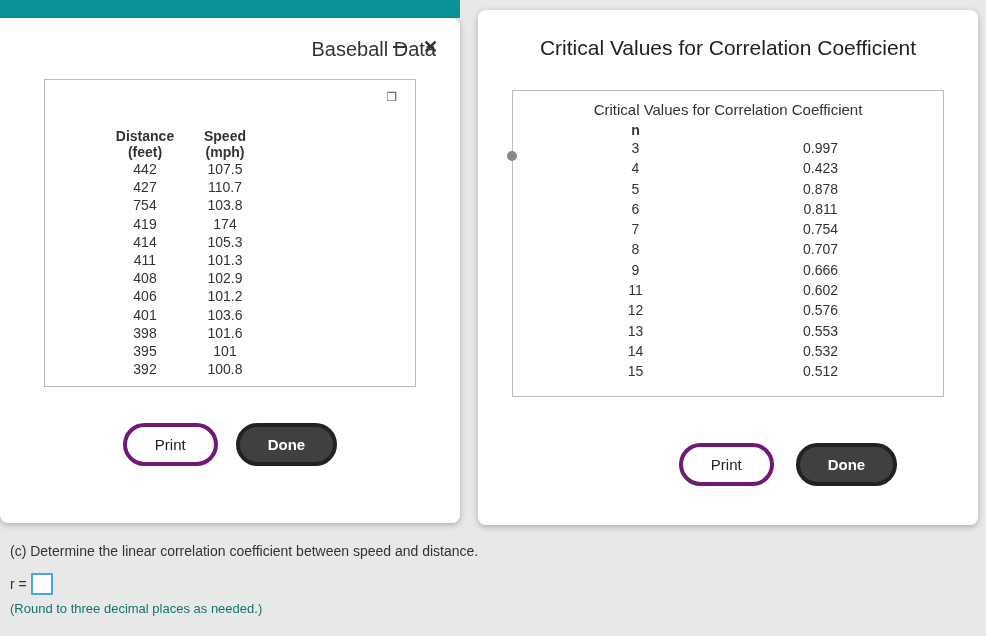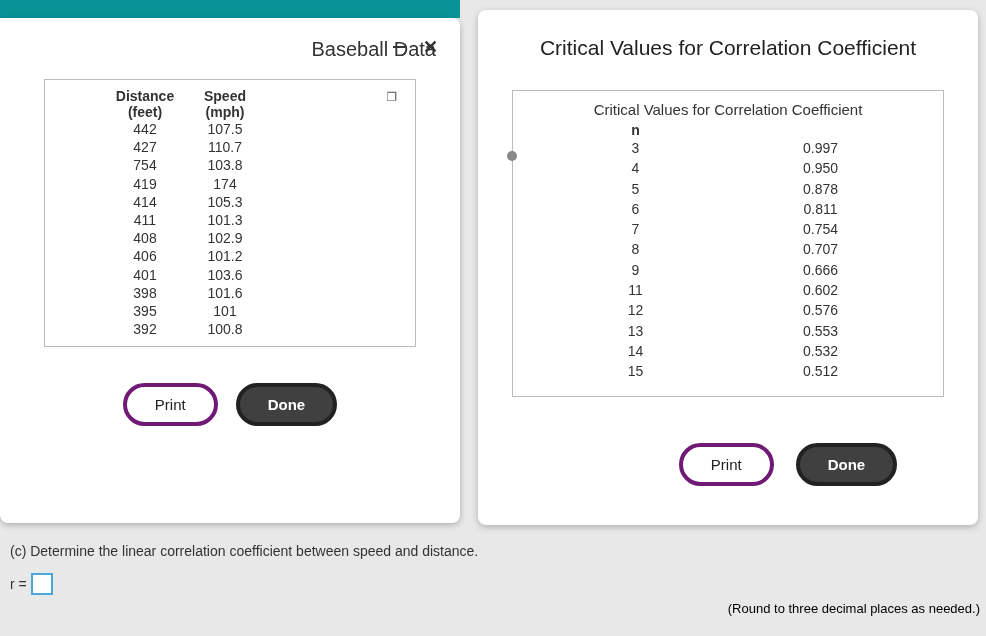--- a/index.html
+++ b/index.html
@@ -82,21 +82,21 @@
     }
     .data-header {
       display: flex;
       position: relative;
     }
     .col {
       text-align: center;
     }
     .col-dist { width: 80px; }
     .col-speed { width: 80px; }
-    .data-header .col { font-weight: bold; }
+    .data-header .col { font-weight: bold; margin-top: 40px; }
     .sub { font-weight: bold; font-size: 14px; }
     .data-row { display: flex; line-height: 1.3; }
     .copy-icon {
       position: absolute;
       right: -22px;
       top: 2px;
       font-size: 12px;
       color: #555;
     }
     .cv-frame {
@@ -152,35 +152,35 @@
       background: #fff;
       color: #222;
     }
     .btn-done {
       background: #404040;
       color: #fff;
       border-color: #222;
       font-weight: bold;
     }
     .question-area {
-      padding: 18px 6px 0 10px;
+      padding: 18px 24px 0 10px;
       font-size: 14px;
       color: #333;
     }
     .q-line { margin-bottom: 14px; }
     .r-line { margin-bottom: 6px; display:flex; align-items:center; gap:4px;}
     .input-box {
       display: inline-block;
       width: 22px;
       height: 22px;
       border: 2px solid #4aa8d8;
       background: #fff;
       vertical-align: middle;
     }
-    .hint { font-size: 13px; color: #000000; text-align: right; }
+    .hint { font-size: 13px; color: #0f766e; }
   </style>
 </head>
 <body>
 
 <div class="top-bar"></div>
 
 <div class="panels">
 
   <div class="panel panel-left">
     <div class="window-controls">
@@ -271,21 +271,21 @@
         <div class="cv-n">n</div>
         <div class="cv-v"></div>
       </div>
       <div id="cv-rows">
           <div class="cv-row">
             <div class="cv-n">3</div>
             <div class="cv-v">0.997</div>
           </div>
           <div class="cv-row">
             <div class="cv-n">4</div>
-            <div class="cv-v">0.950</div>
+            <div class="cv-v">0.423</div>
           </div>
           <div class="cv-row">
             <div class="cv-n">5</div>
             <div class="cv-v">0.878</div>
           </div>
           <div class="cv-row">
             <div class="cv-n">6</div>
             <div class="cv-v">0.811</div>
           </div>
           <div class="cv-row">

